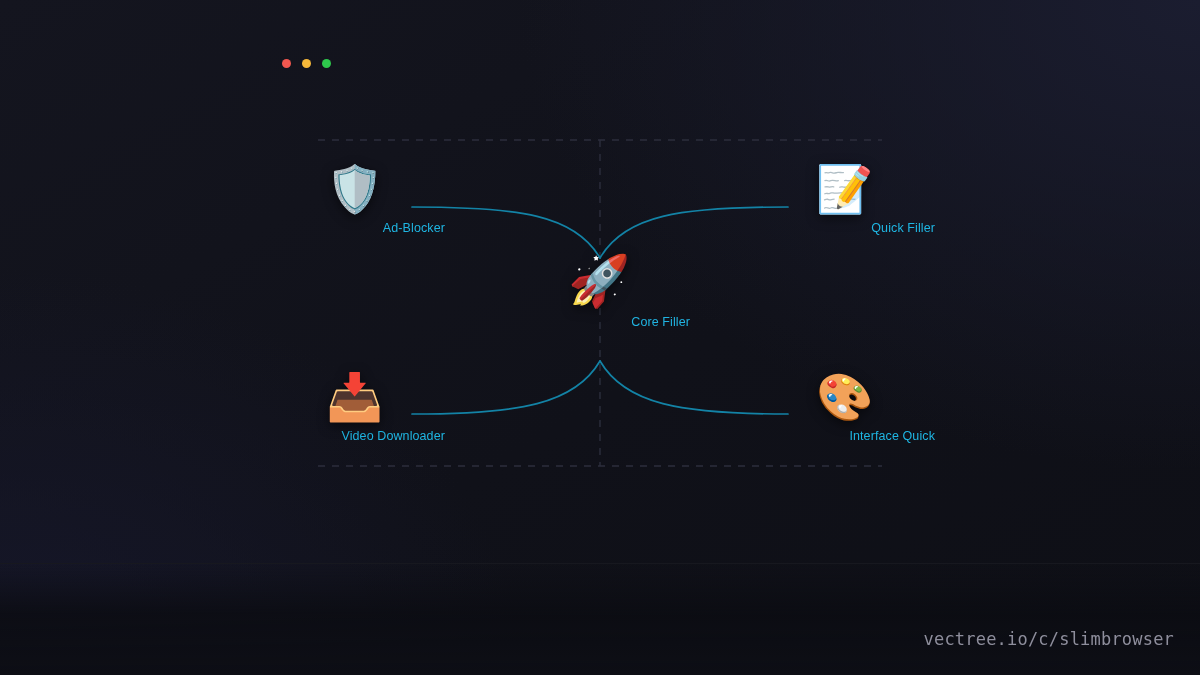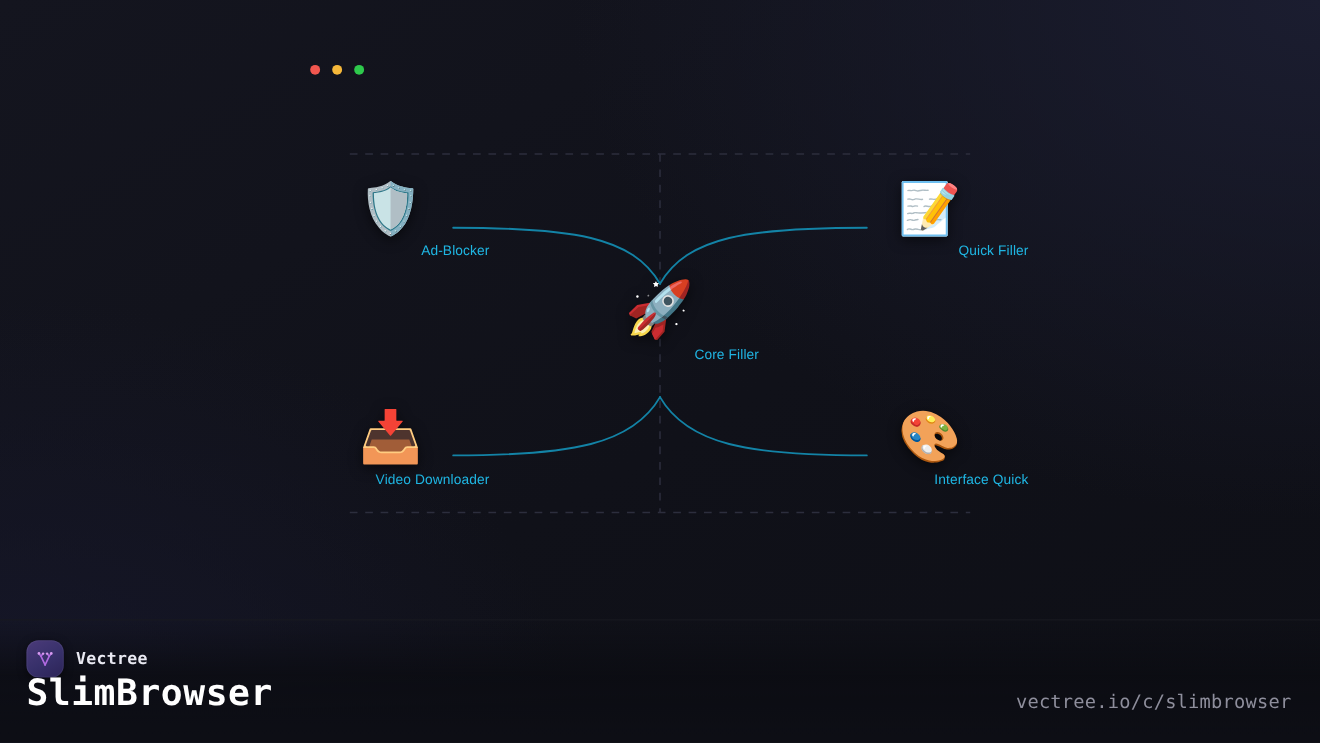--- a/index.html
+++ b/index.html
@@ -143,40 +143,18 @@
     </div>
 
     <div class="node" style="left:845px; top:371px;">
       <span class="glyph">🎨</span>
       <span class="node-label">Interface Quick</span>
     </div>
   </div>
 
   <div id="footer">
 
-    <div id="brand-row">
-      <div id="brand-logo">
-        <svg width="20" height="20" viewBox="0 0 20 20" aria-hidden="true">
-          <g stroke="#b06ae0" stroke-width="1.5" stroke-linecap="round" fill="none">
-            <path d="M10 15.5 L6.2 7.4"></path>
-            <path d="M10 15.5 L13.8 7.4"></path>
-            <path d="M6.2 7.4 L4.4 5.2"></path>
-            <path d="M6.2 7.4 L8.1 5.4"></path>
-            <path d="M13.8 7.4 L15.6 5.2"></path>
-            <path d="M13.8 7.4 L11.9 5.4"></path>
-          </g>
-          <g fill="#d79bf0">
-            <circle cx="4.4" cy="5.0" r="1.25"></circle>
-            <circle cx="8.2" cy="5.2" r="1.1"></circle>
-            <circle cx="15.6" cy="5.0" r="1.25"></circle>
-            <circle cx="11.8" cy="5.2" r="1.1"></circle>
-          </g>
-        </svg>
-      </div>
-      <span id="brand-name">Vectree</span>
-    </div>
 
-    <div id="product-title">SlimBrowser</div>
 
     <div id="footer-url">vectree.io/c/slimbrowser</div>
   </div>
 
 </div>
 
 </body></html>

